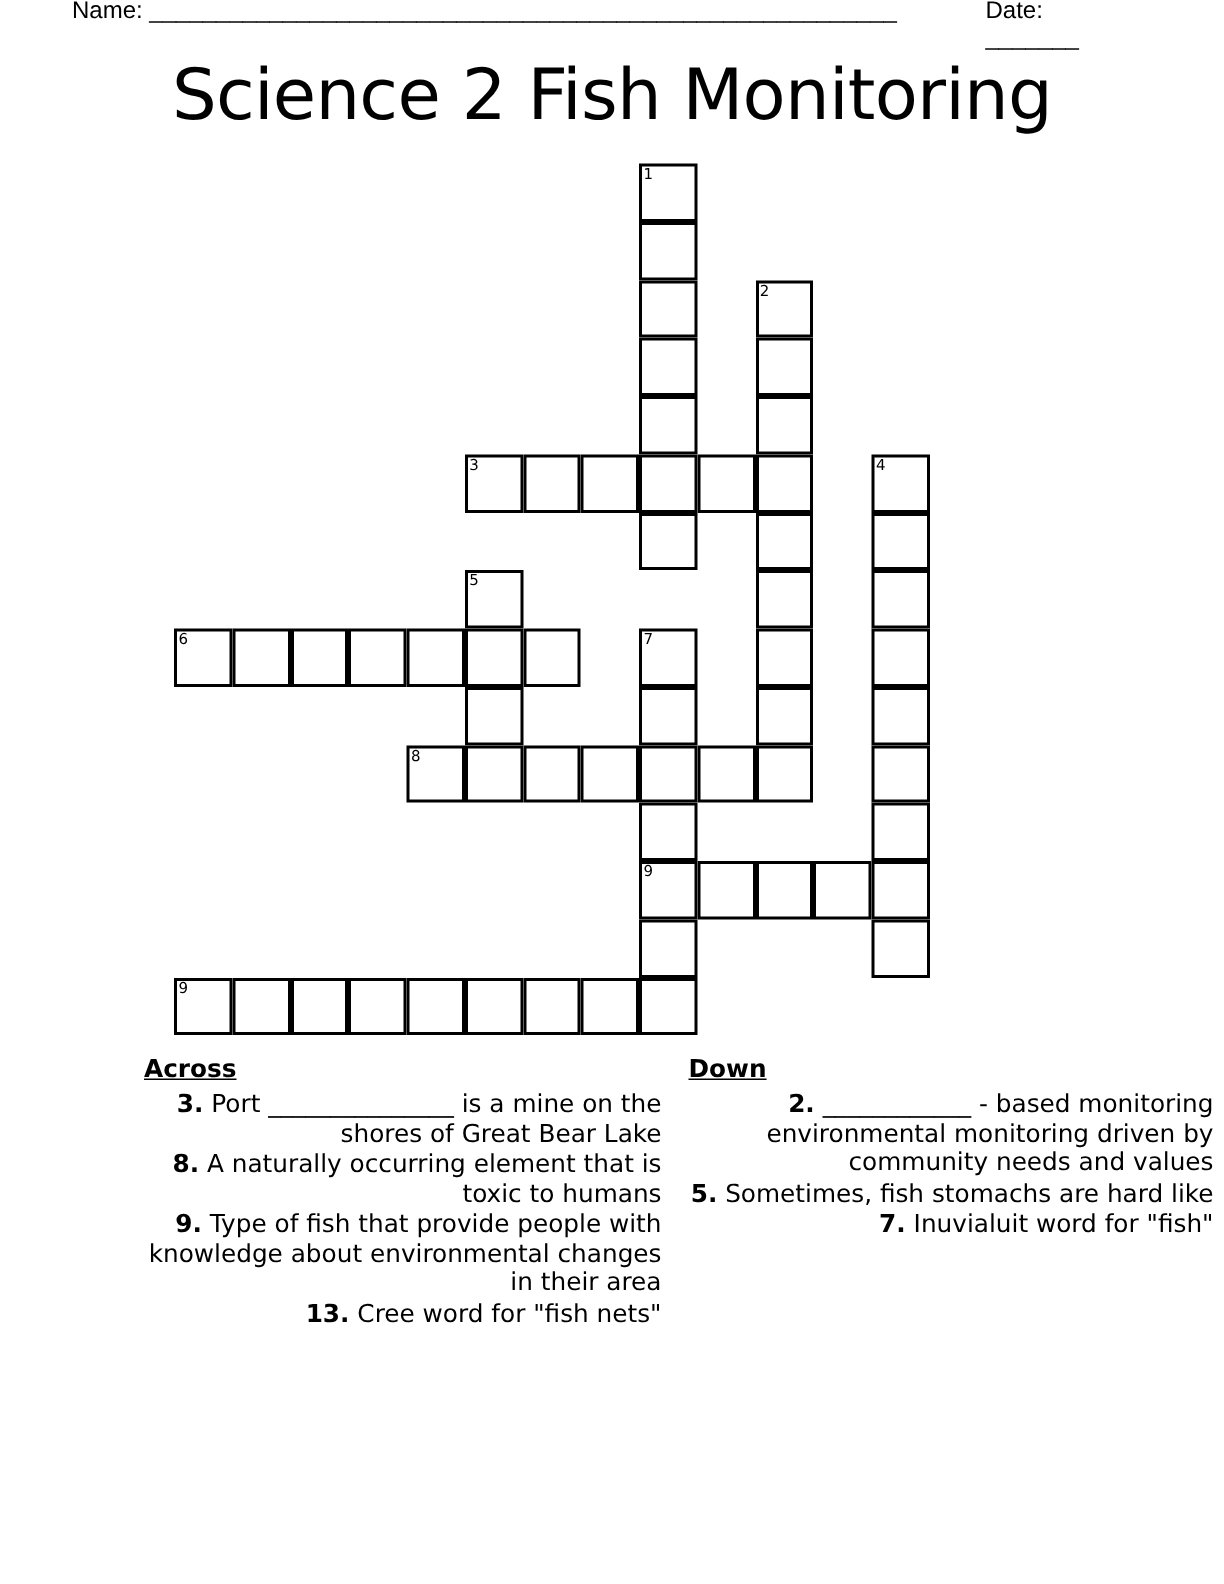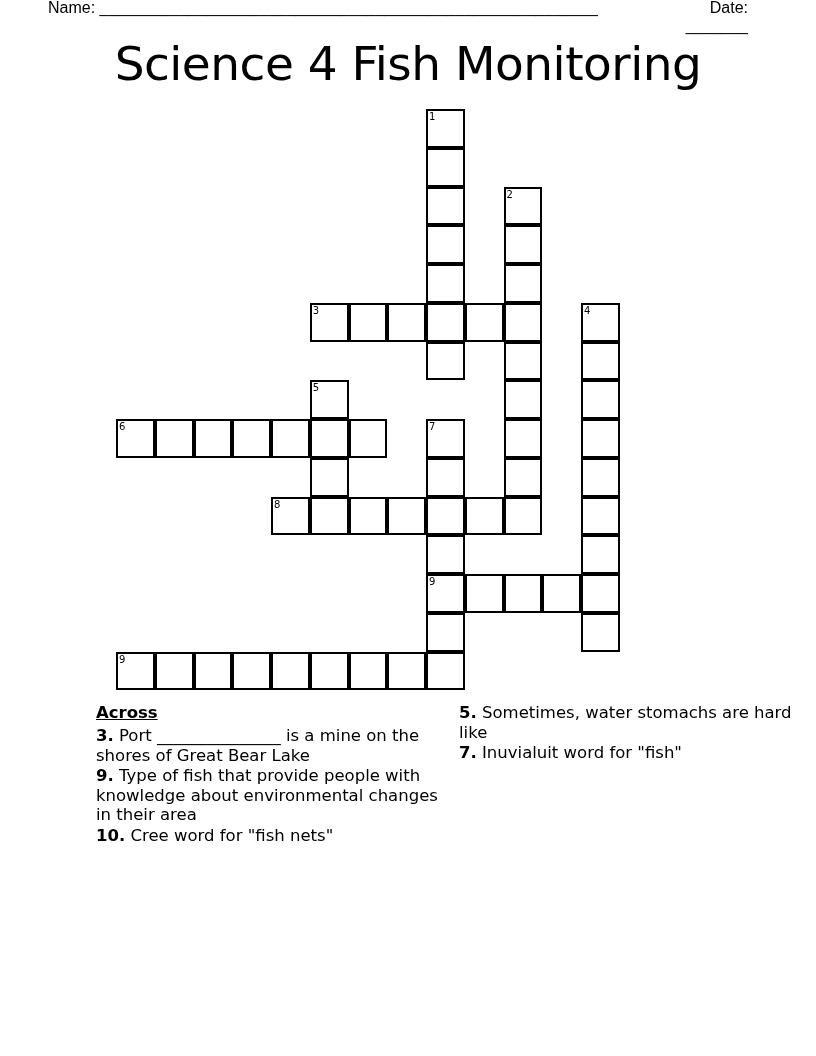--- a/index.html
+++ b/index.html
@@ -1,42 +1,42 @@
 <!DOCTYPE html>
 <html><head>
 <meta charset="utf-8">
 <style>
   html, body { margin:0; padding:0; background:#ffffff; }
   body { width:816px; height:1056px; position:relative; overflow:hidden; color:#000; }
   .header { position:absolute; top:0; left:48px; width:700px; height:18px;
     font-family:"Liberation Sans", sans-serif; font-size:16px; line-height:18px; }
   .header .name { position:absolute; left:0; top:-1px; }
-  .header .date { position:absolute; left:609px; top:-1px;text-align:right; }
+  .header .date { position:absolute; left:609px; top:-1px; }
   .title { position:absolute; top:34px; left:0; width:816px; text-align:center;
     font-family:"DejaVu Sans", sans-serif; font-size:47px; line-height:60px; letter-spacing:-0.5px; }
   .grid { position:absolute; left:117px; top:110px; }
   .cell { position:absolute; width:38.75px; height:38.75px; box-sizing:border-box;
     border:2px solid #000; background:#fff; margin-left:-1px; margin-top:-1px; }
   .cell .num { position:absolute; top:0px; left:1px; font-family:"DejaVu Sans", sans-serif; font-size:10px; line-height:11px; }
   .clues { position:absolute; top:703px; font-family:"DejaVu Sans", sans-serif; font-size:16.5px; line-height:19.5px;margin-left:48px; }
   .clues.across { left:48px; width:345px; }
   .clues.down { left:411px; width:350px; }
   .clues h3 { margin:0 0 3px 0; font-size:16.5px; font-weight:bold; text-decoration:underline; line-height:20px; }
-  .clue { margin-bottom:1px; }
+  .clue { margin-bottom:1px;text-align:right; }
   .clue b { font-weight:bold; }
 </style>
 </head>
 <body>
 
 <div class="header">
   <span class="name">Name: ________________________________________________________</span>
   <span class="date">Date: _______</span>
 </div>
 
-<div class="title">Science 4 Fish Monitoring</div>
+<div class="title">Science 2 Fish Monitoring</div>
 
 <div class="grid" id="grid">
     <div class="cell" style="left: 310px; top: 0px;">
       <span class="num">1</span>
     </div>
     <div class="cell" style="left: 310px; top: 38.75px;"></div>
     <div class="cell" style="left: 310px; top: 77.5px;"></div>
     <div class="cell" style="left: 310px; top: 116.25px;"></div>
     <div class="cell" style="left: 310px; top: 155px;"></div>
     <div class="cell" style="left: 310px; top: 193.75px;"></div>
@@ -111,20 +111,23 @@
     <div class="cell" style="left: 116.25px; top: 542.5px;"></div>
     <div class="cell" style="left: 155px; top: 542.5px;"></div>
     <div class="cell" style="left: 193.75px; top: 542.5px;"></div>
     <div class="cell" style="left: 232.5px; top: 542.5px;"></div>
     <div class="cell" style="left: 271.25px; top: 542.5px;"></div>
   </div>
 
 <div class="clues across">
   <h3>Across</h3>
   <div class="clue"><b>3.</b><span> Port _______________ is a mine on the shores of Great Bear Lake</span></div>
+  <div class="clue"><b>8.</b><span> A naturally occurring element that is toxic to humans</span></div>
   <div class="clue"><b>9.</b><span> Type of fish that provide people with knowledge about environmental changes in their area</span></div>
-  <div class="clue"><b>10.</b><span> Cree word for "fish nets"</span></div>
+  <div class="clue"><b>13.</b><span> Cree word for "fish nets"</span></div>
 </div>
 
 <div class="clues down">
-  <div class="clue"><b>5.</b><span> Sometimes, water stomachs are hard like</span></div>
+  <h3>Down</h3>
+  <div class="clue"><b>2.</b><span> ____________ - based monitoring environmental monitoring driven by community needs and values</span></div>
+  <div class="clue"><b>5.</b><span> Sometimes, fish stomachs are hard like</span></div>
   <div class="clue"><b>7.</b><span> Inuvialuit word for "fish"</span></div>
 </div>
 
 </body></html>

